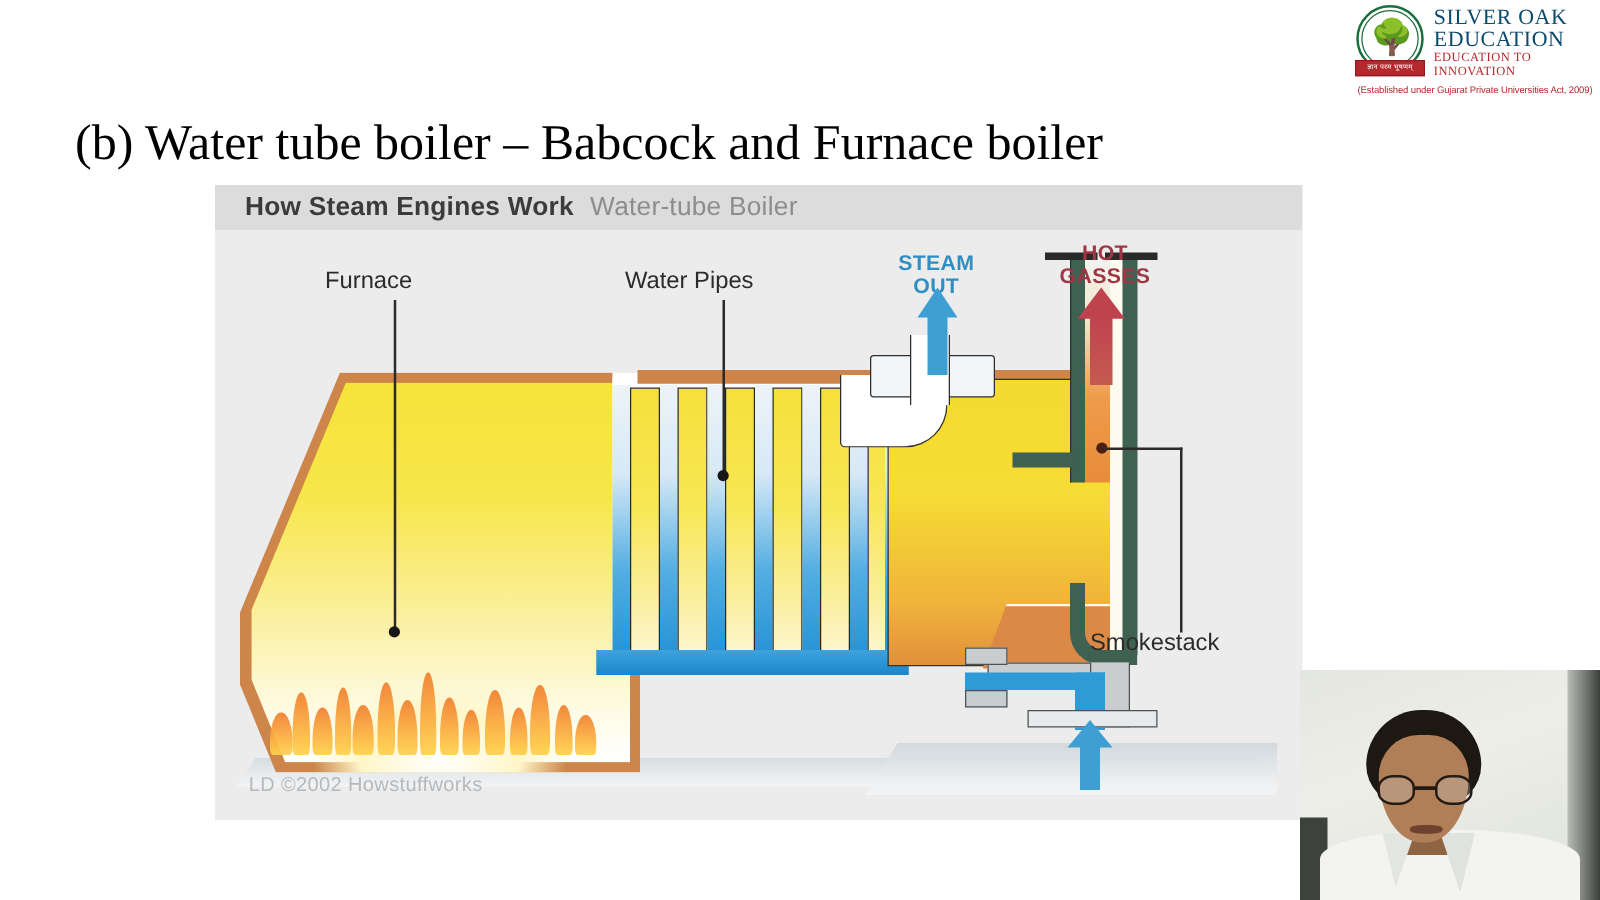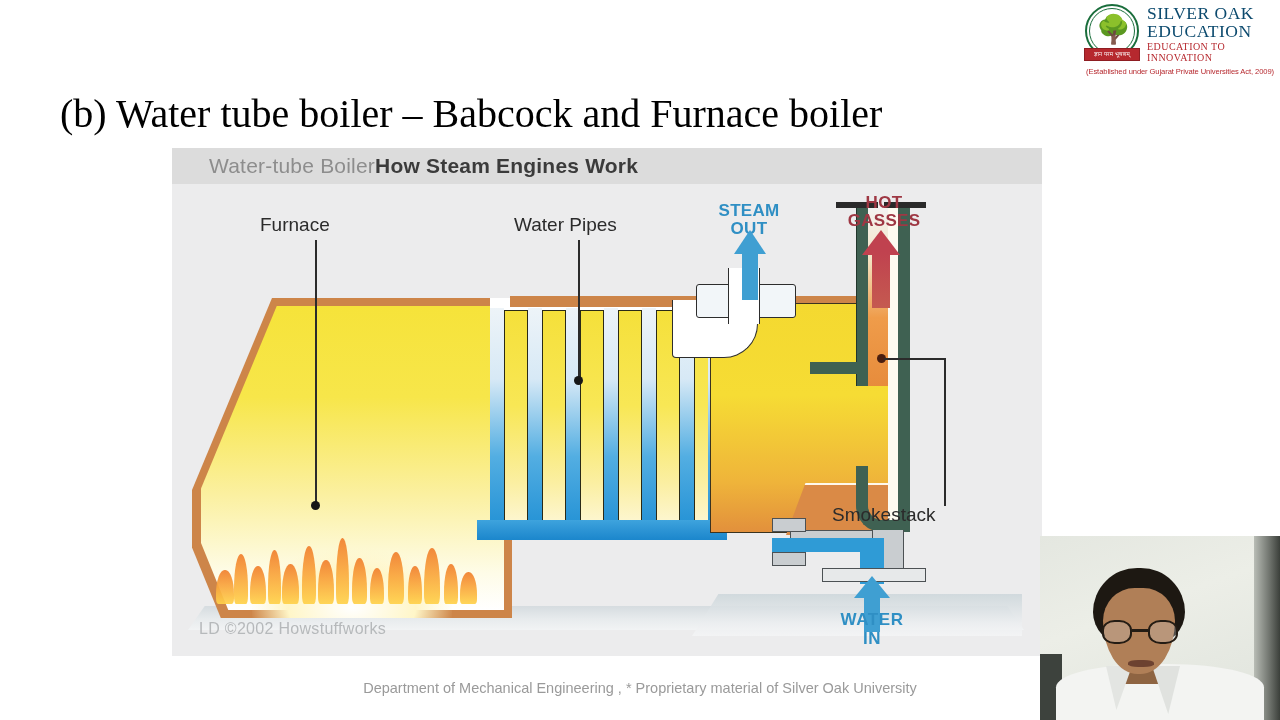--- a/index.html
+++ b/index.html
@@ -560,22 +560,22 @@
       </div>
     </div>
     <div id="logo-estd">(Established under Gujarat Private Universities Act, 2009)</div>
   </div>
 
   <div id="title">(b) Water tube boiler – Babcock and Furnace boiler</div>
 
   <div id="figure">
 
     <div id="fig-headerbar">
+      <span id="fig-header-bold">How Steam Engines Work</span>
       <span id="fig-header-light">Water-tube Boiler</span>
-      <span id="fig-header-bold">How Steam Engines Work</span>
     </div>
 
     <div id="ground"></div>
     <div id="ground2"></div>
 
     <div id="furnace-outer"></div>
     <div id="furnace-inner"></div>
     <div id="furnace-glow"></div>
     <div id="furnace-flames">
       <div class="flame" style="left:4px;  width:18px; height:34px;"></div>
@@ -651,42 +651,37 @@
     <div id="pipe-outer-v"></div>
     <div id="pipe-stub-a"></div>
     <div id="pipe-stub-b"></div>
     <div id="pipe-water-h"></div>
     <div id="pipe-water-v"></div>
     <div id="pipe-outer-foot"></div>
     <div id="water-arrow">
       <div class="head"></div>
       <div class="shaft"></div>
     </div>
-    <div id="label-water-in">
-      <div>WATER</div>
-      <div>IN</div>
-    </div>
 
     <span class="fig-label" style="left:88px; top:66px;">Furnace</span>
     <div class="callout-line" style="left:143px; top:92px; width:2px; height:266px;"></div>
     <div class="callout-dot" style="left:139px; top:353px;"></div>
 
-    <span class="fig-label" style="left:342px; top:66px;">Water Pipes</span>
+    <span class="fig-label" style="left:328px; top:66px;">Water Pipes</span>
     <div class="callout-line" style="left:406px; top:92px; width:2px; height:140px;"></div>
     <div class="callout-dot" style="left:402px; top:228px;"></div>
 
-    <span class="fig-label" style="left:660px; top:356px;">Smokestack</span>
+    <span class="fig-label" style="left:700px; top:356px;">Smokestack</span>
     <div class="callout-dot brown" style="left:705px; top:206px;"></div>
     <div class="callout-line" style="left:712px; top:210px; width:62px; height:2px;"></div>
     <div class="callout-line" style="left:772px; top:210px; width:2px; height:148px;"></div>
 
     <div id="fig-credit">LD ©2002 Howstuffworks</div>
   </div>
 
-  <div id="footer">Department of Mechanical Engineering , * Proprietary material of Silver Oak University</div>
 
   <div id="webcam">
     <div id="cam-wall"></div>
     <div id="cam-darkedge"></div>
     <div id="cam-darkedge2"></div>
     <div id="cam-shirt"></div>
     <div id="cam-neck"></div>
     <div id="cam-collar-l"></div>
     <div id="cam-collar-r"></div>
     <div id="cam-hair"></div>

